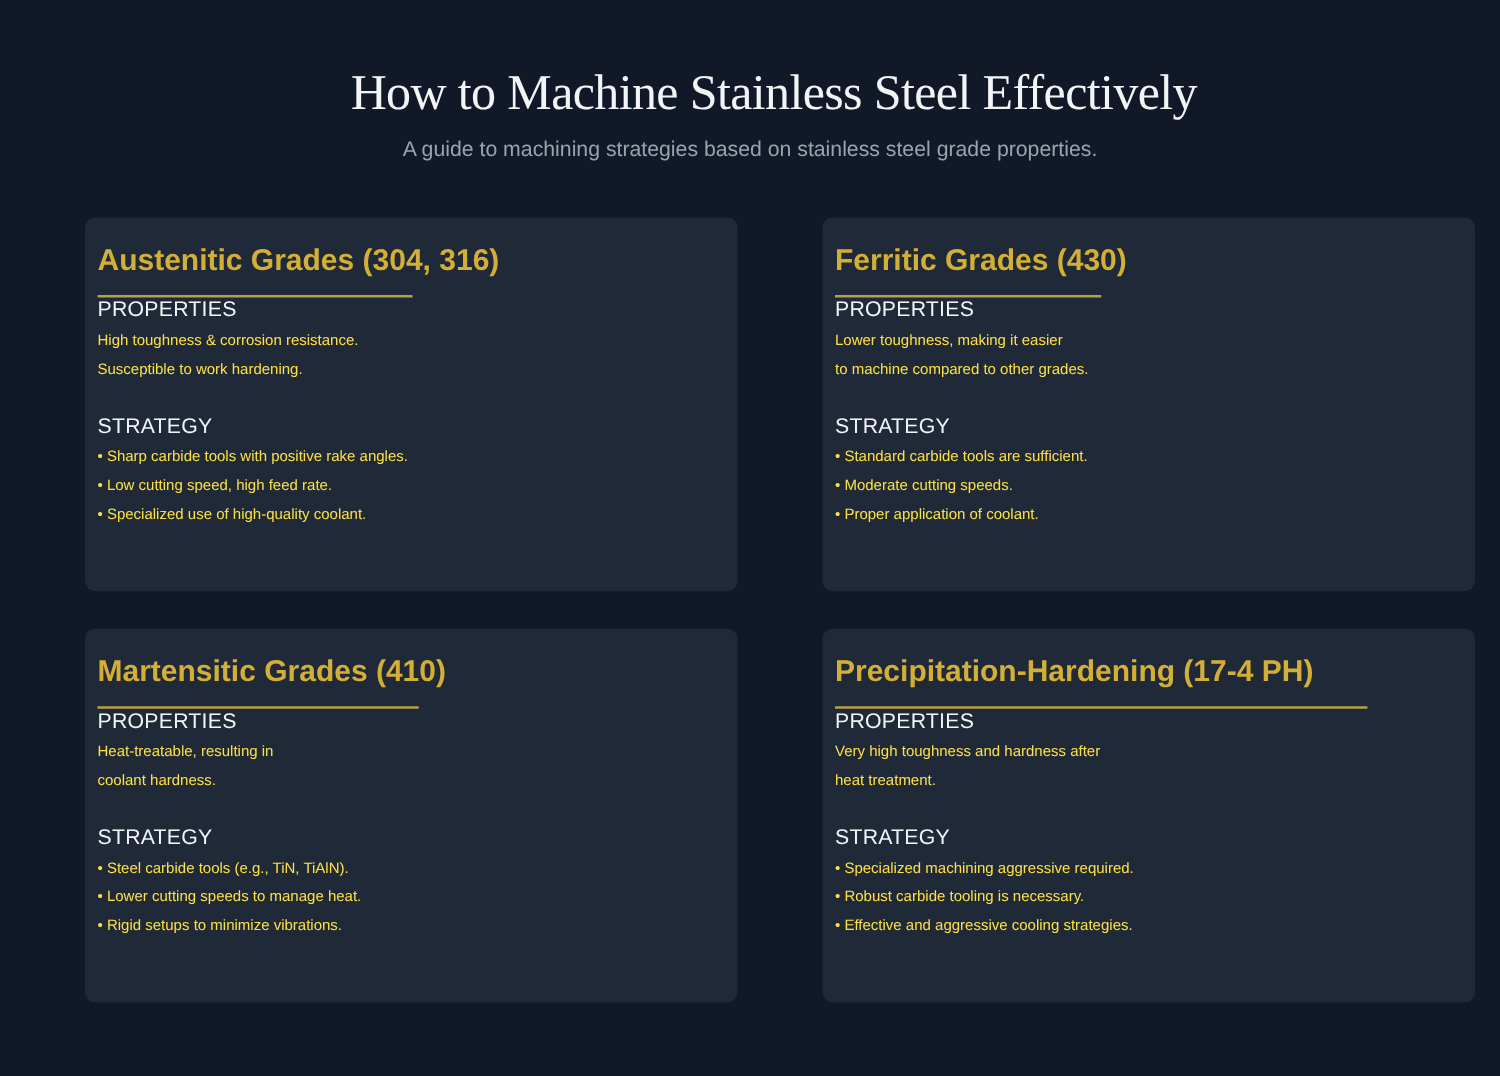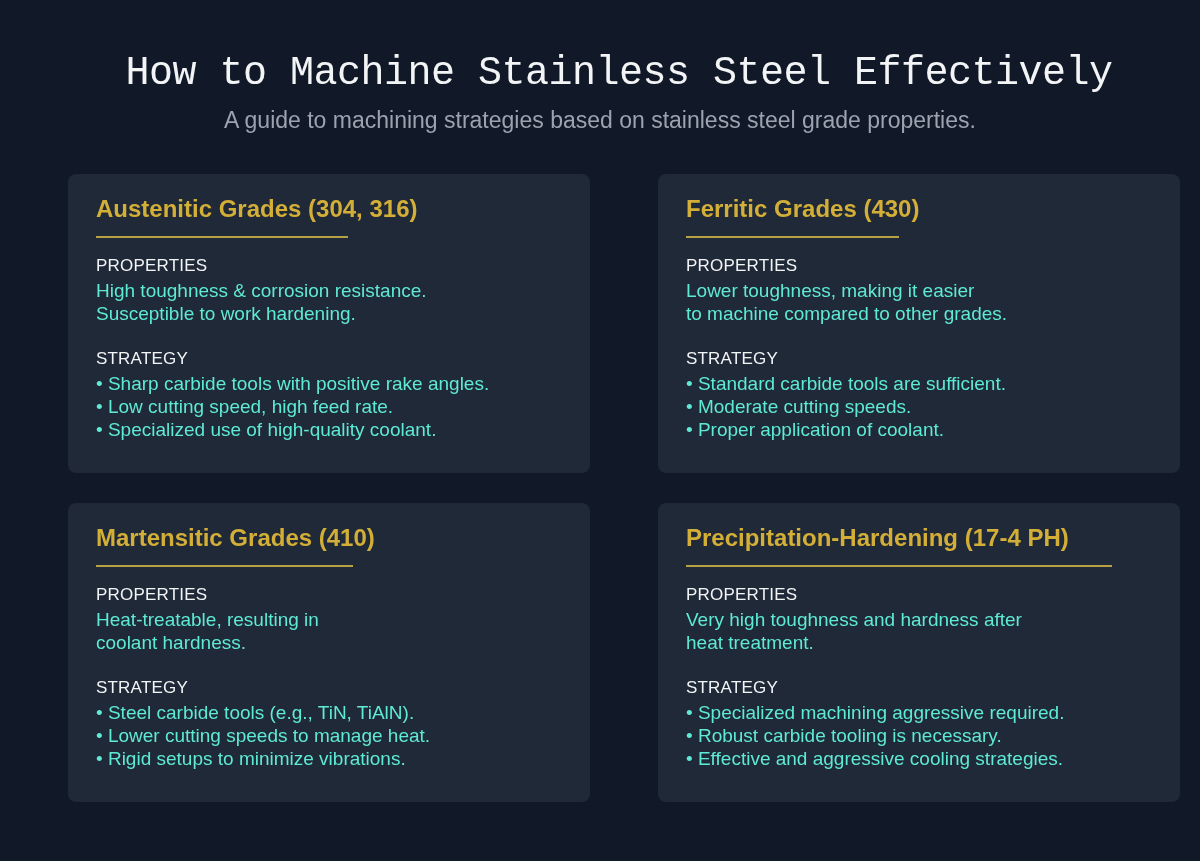--- a/index.html
+++ b/index.html
@@ -4,42 +4,42 @@
 <style>
   html, body { margin: 0; padding: 0; }
   body {
     width: 1200px; height: 861px; overflow: hidden;
     background: #111827;
     font-family: "Liberation Sans", sans-serif;
     color: #e5e7eb;
   }
   .header { text-align: center; padding-top: 50px; }
   .title {
-    font-family: Liberation Mono, monospace;
+    font-family: Liberation Serif, serif;
     font-size: 40px; font-weight: normal; color: #f3f4f6;
     margin: 0; letter-spacing: -0.5px; line-height: 48px; padding-left: 38px;
   }
   .subtitle {
-    font-size: 23px; color: #9ca3af; margin: 11px 0 0 0; line-height: 22px;
+    font-size: 17px; color: #9ca3af; margin: 11px 0 0 0; line-height: 22px;
   }
   .grid {
     position: absolute; left: 68px; top: 174px;
     display: grid; grid-template-columns: 522px 522px; column-gap: 68px; row-gap: 30px;
   }
   .card {
     background: #1f2937; border-radius: 8px;
-    height: 299px; box-sizing: border-box; padding: 22px 28px 0 28px;
+    height: 299px; box-sizing: border-box; padding: 22px 28px 0 10px;
   }
   .card-title {
     color: #d4af37; font-size: 24px; font-weight: bold; margin: 0; line-height: 26px;
   }
   .rule { height: 2px; background: #b8a044; margin-top: 14px; }
-  .section-label { font-size: 17px; color: #f3f4f6; margin-top: 18px; line-height: 20px; letter-spacing: 0.2px; }
+  .section-label { font-size: 17px; color: #f3f4f6; line-height: 20px; letter-spacing: 0.2px; }
   .section-label.second { margin-top: 24px; }
-  .text-line { font-size: 19px; color: #5eead4; line-height: 23px; }
+  .text-line { font-size: 12px; color: #fde047; line-height: 23px; }
   .first-text { margin-top: 3px; }
 </style>
 </head>
 <body>
 
 <div class="header">
   <h1 class="title">How to Machine Stainless Steel Effectively</h1>
   <p class="subtitle">A guide to machining strategies based on stainless steel grade properties.</p>
 </div>
 

